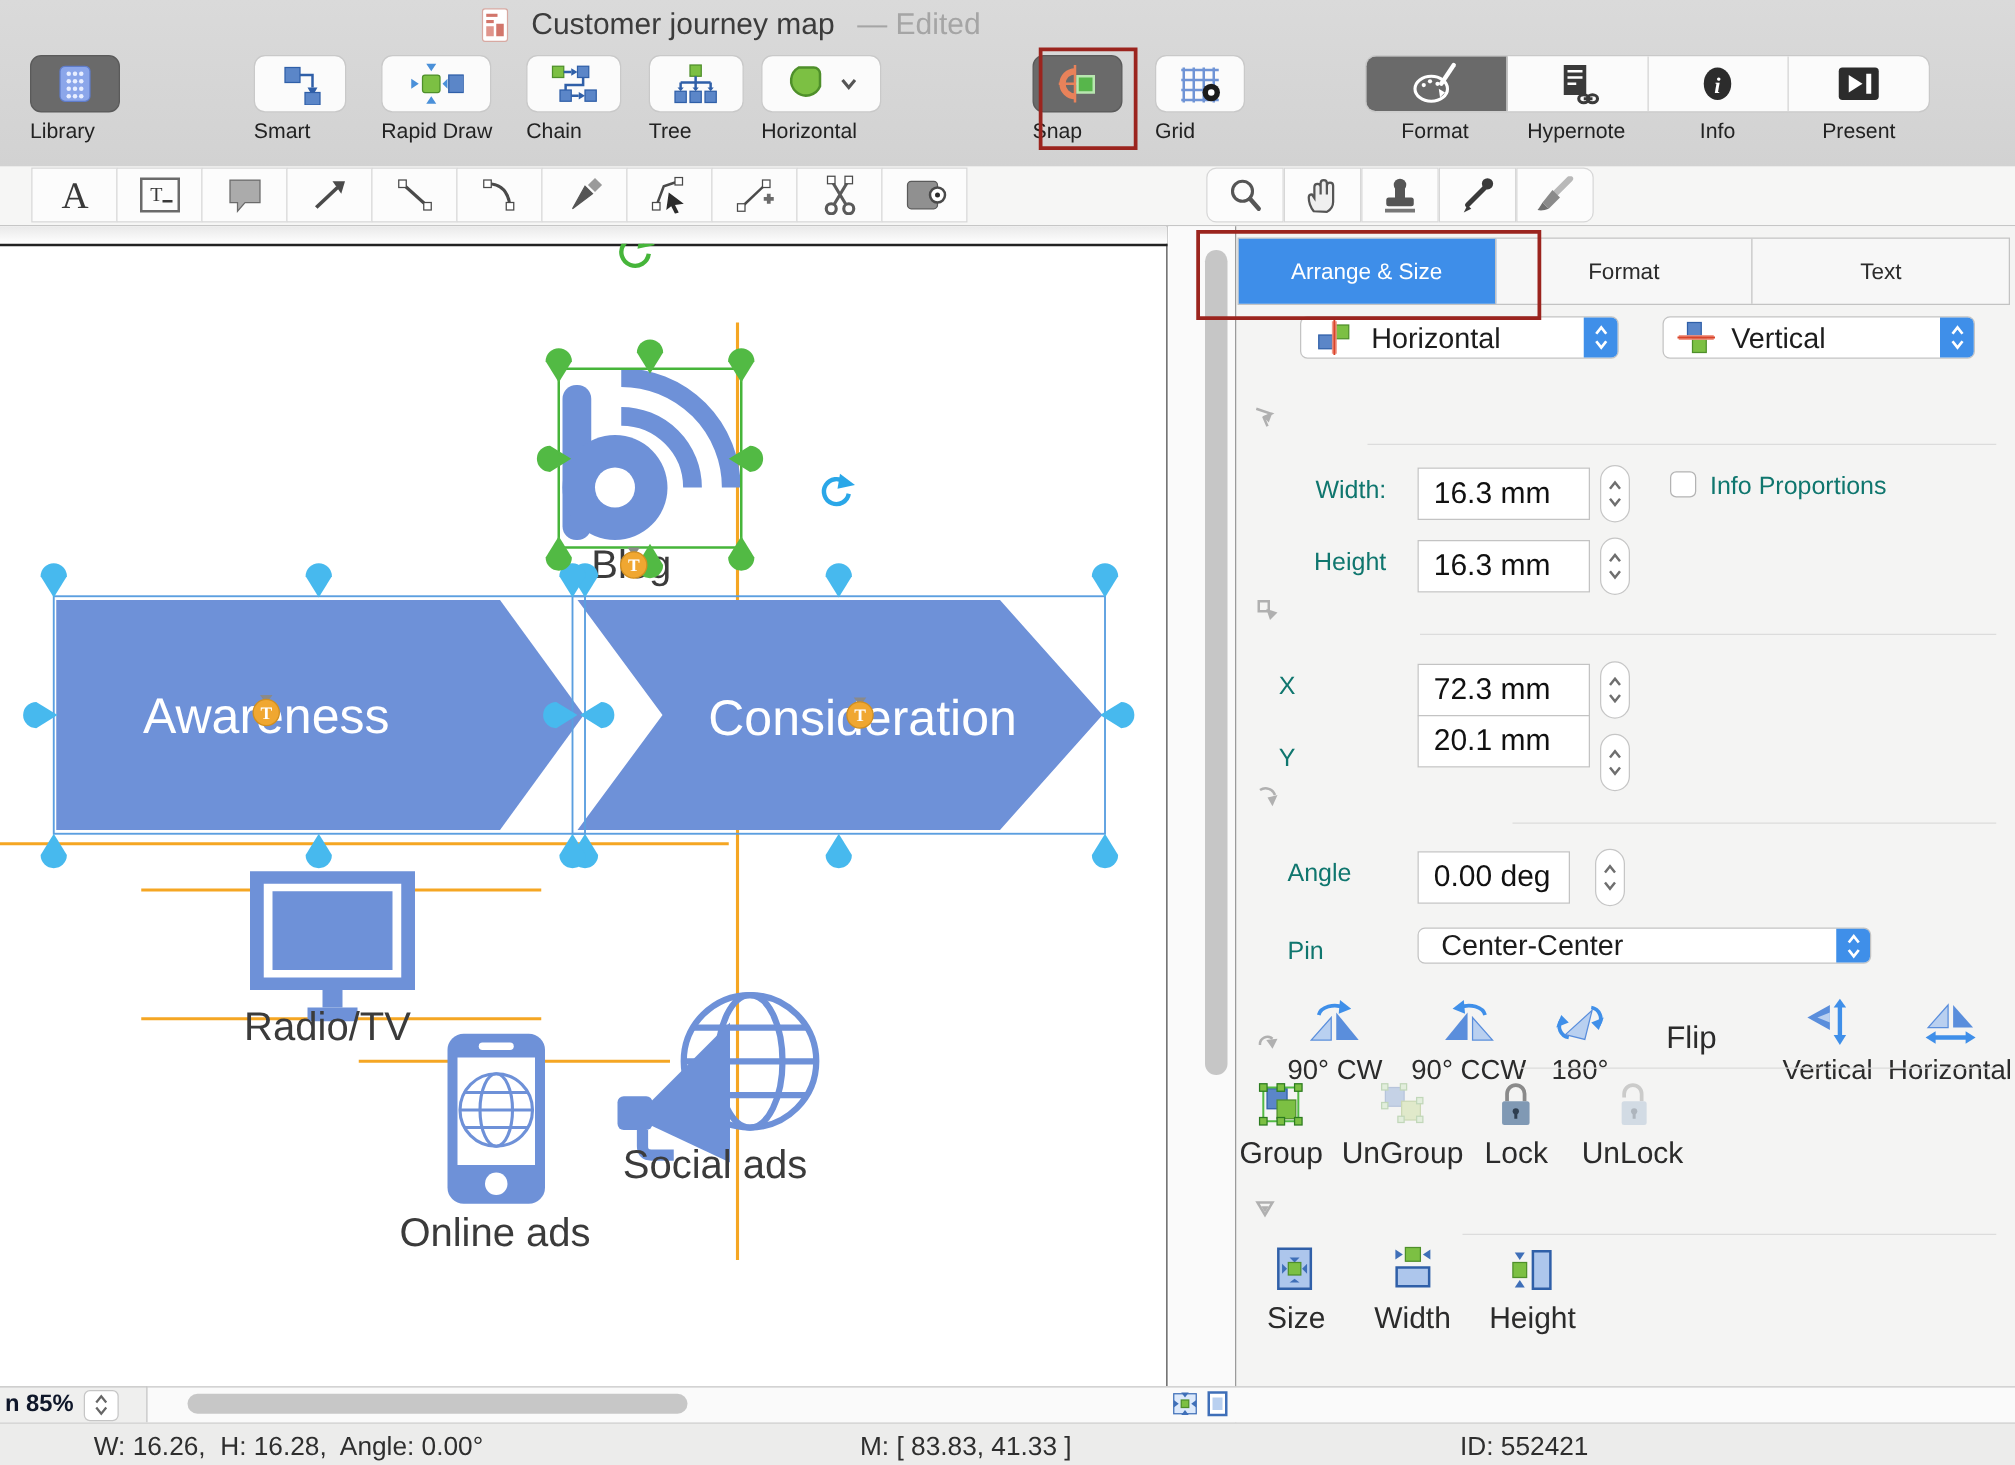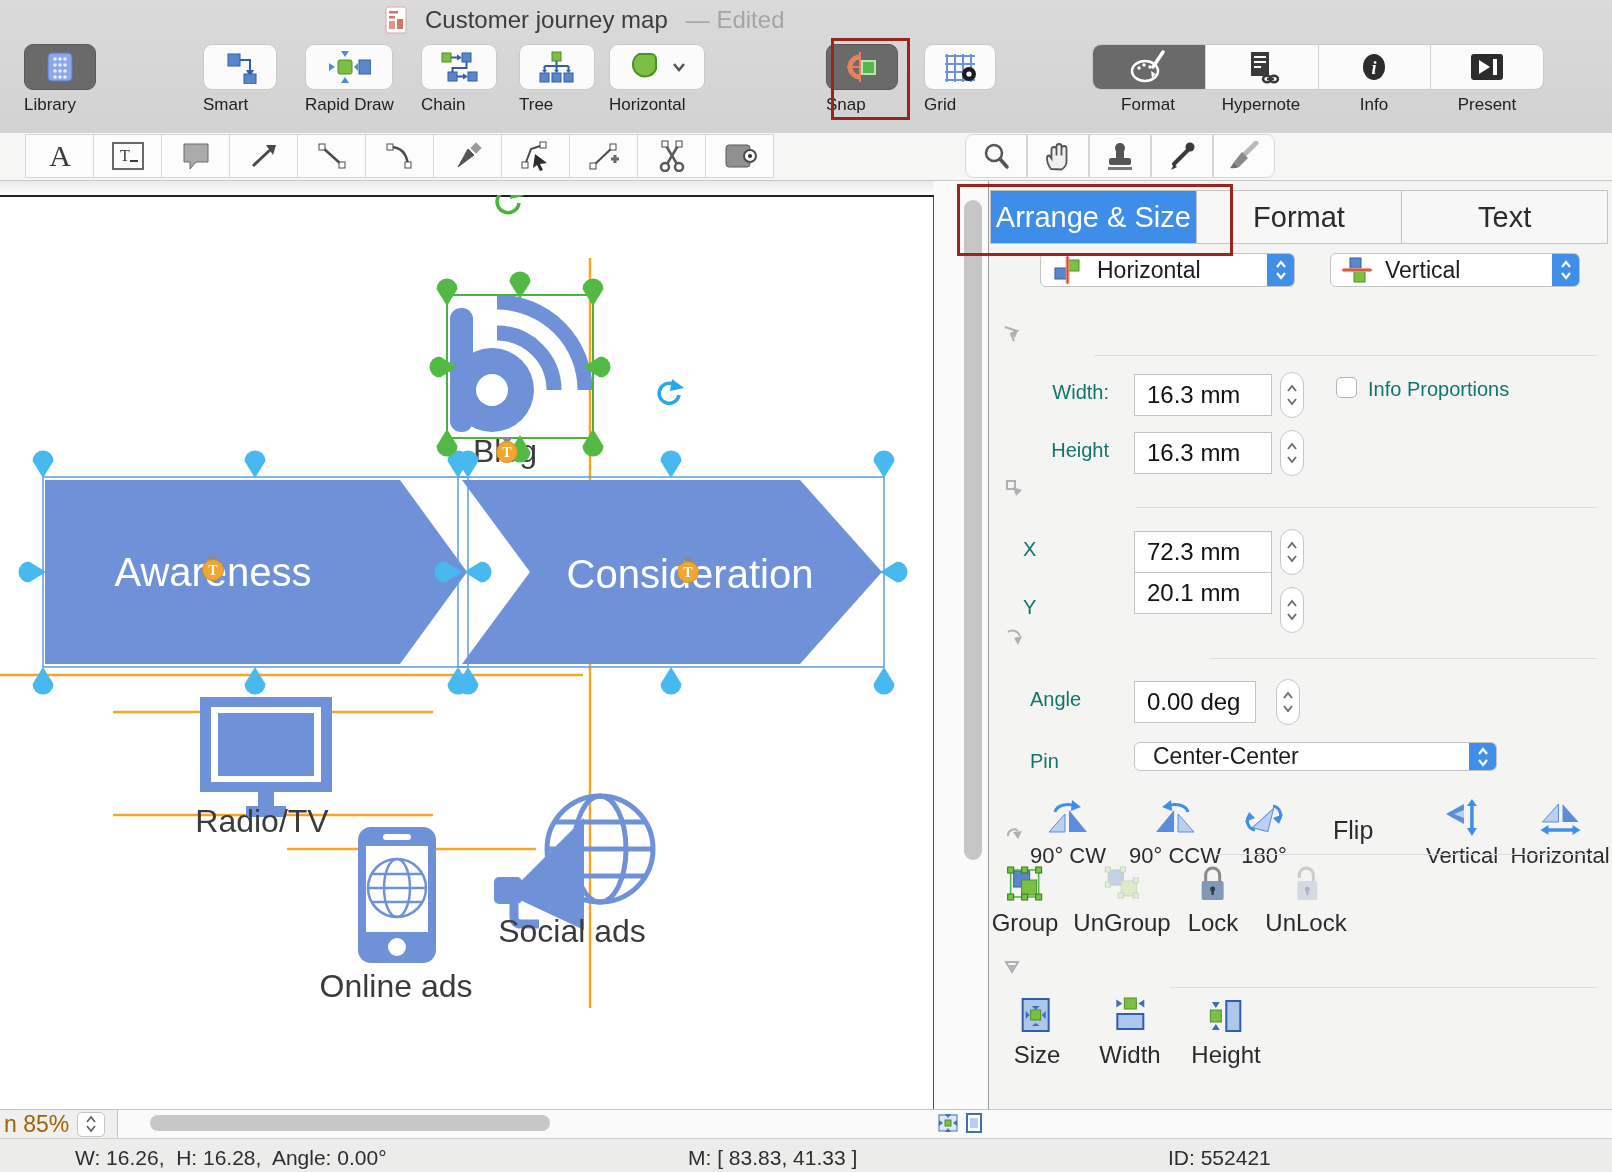--- a/index.html
+++ b/index.html
@@ -31,21 +31,21 @@
   
   .canvas{position:absolute;left:0;top:181px;width:934px;height:928px;background:#fff;border-right:1px solid #4a4a4a;box-sizing:border-box;}
   .page-top{position:absolute;left:0;top:195px;width:934px;height:2px;background:#222;}
   .gutter{position:absolute;left:935px;top:181px;width:53px;height:957px;background:#fafafa;}
   .vpill{position:absolute;left:964px;top:200px;width:18px;height:660px;background:#c6c6c6;border-radius:9px;}
   
   .panel{position:absolute;left:988px;top:181px;width:624px;height:957px;background:#f4f4f3;
          border-left:1px solid #9b9b9b;box-sizing:border-box;}
   .tabs{position:absolute;left:990px;top:190px;width:618px;height:54px;display:flex;
         border:1px solid #c3c3c3;box-sizing:border-box;background:#f7f7f7;}
-  .tab{flex:1;display:flex;align-items:center;justify-content:center;font-size:29px;color:#2b2b2b;
+  .tab{flex:1;display:flex;align-items:center;justify-content:center;font-size:18px;color:#2b2b2b;
        border-right:1px solid #c3c3c3;box-sizing:border-box;}
   .tab:last-child{border-right:none;}
   .tab.active{background:#3e8ee9;color:#fff;}
   .redbox{position:absolute;border:3px solid #9b241e;background:transparent;z-index:50;pointer-events:none;}
   .popup{position:absolute;height:34px;background:#fff;border:1px solid #c3c3c3;border-radius:6px;
          display:flex;align-items:center;box-sizing:border-box;}
   .popup .ptext{font-size:23px;color:#1c1c1c;margin-left:12px;flex:1;white-space:nowrap;}
   .popup .bluestep{width:27px;align-self:stretch;background:#3f8fe9;border-radius:0 5px 5px 0;
          display:flex;align-items:center;justify-content:center;}
   .plabel{position:absolute;font-size:20px;color:#0f766e;white-space:nowrap;}
@@ -58,21 +58,21 @@
   .secicon{position:absolute;opacity:.75;}
   .icon-btn{position:absolute;display:flex;flex-direction:column;align-items:center;gap:5px;transform:translateX(-50%);}
   .icon-btn span{font-size:22px;color:#2b2b2b;white-space:nowrap;}
   .gbtn span{font-size:24px;}
   .fliplabel{position:absolute;font-size:25px;color:#2b2b2b;}
   
   .zoomrow{position:absolute;left:0;top:1109px;width:1612px;height:29px;background:#fafafa;border-top:1px solid #c6c6c6;box-sizing:border-box;}
   .zoombox{position:absolute;left:0;top:1109px;width:118px;height:29px;background:#efefee;
            border-right:1px solid #c6c6c6;border-top:1px solid #c6c6c6;box-sizing:border-box;
            display:flex;align-items:center;}
-  .zoombox .ztext{font-size:23px;color:#a16207;margin-left:4px;white-space:pre;}
+  .zoombox .ztext{font-size:19px;color:#0f172a;margin-left:4px;white-space:pre;font-weight:bold;}
   .mini-step{width:26px;height:23px;background:#fff;border:1px solid #c6c6c6;border-radius:5px;margin-left:8px;
              display:flex;align-items:center;justify-content:center;}
   .hpill{position:absolute;left:150px;top:1115px;width:400px;height:16px;background:#c7c7c7;border-radius:8px;}
   .cornbtn{position:absolute;top:1111px;width:24px;height:24px;display:flex;align-items:center;justify-content:center;}
   .statusbar{position:absolute;left:0;top:1138px;width:1612px;height:34px;background:#ececeb;
              border-top:1px solid #cfcfcf;box-sizing:border-box;}
   .status-text{position:absolute;top:1146px;font-size:21px;color:#2e2e2e;white-space:pre;}
   svg{display:block;}
   .shadowline{position:absolute;left:0;top:181px;width:934px;height:14px;
               background:linear-gradient(#e9e9e9,#ffffff);}

